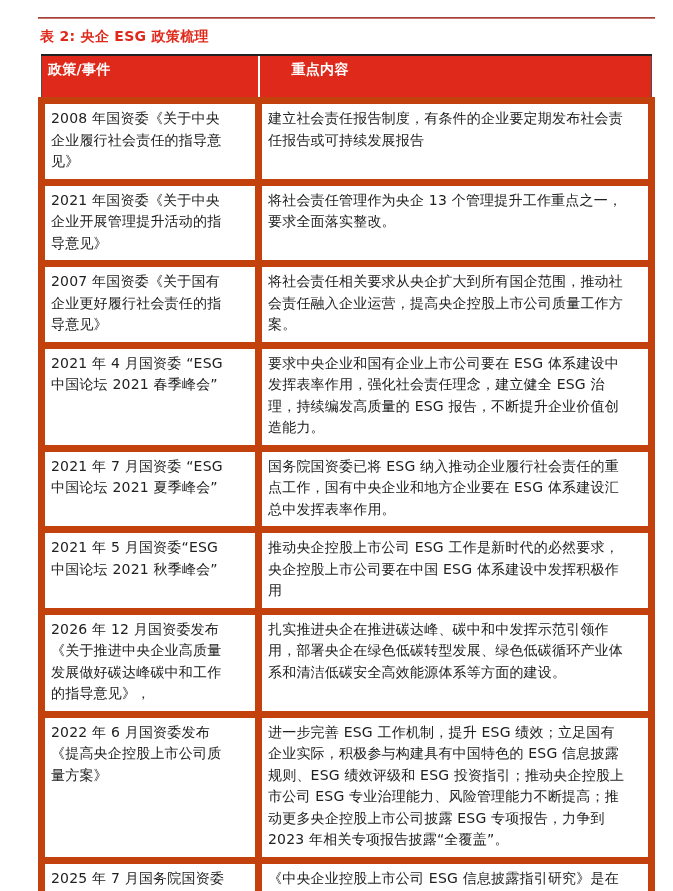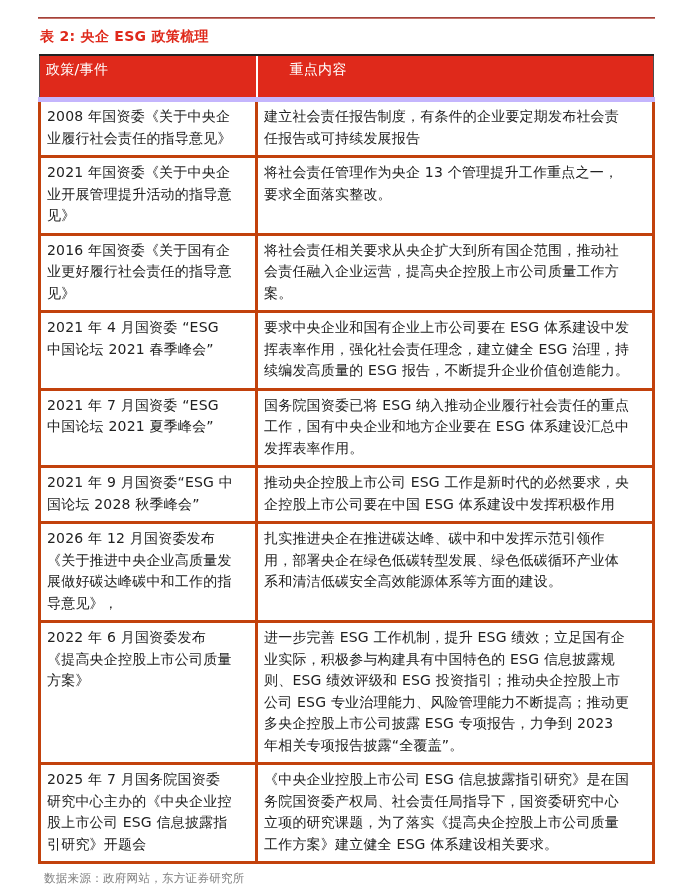--- a/index.html
+++ b/index.html
@@ -29,33 +29,33 @@
 
   table.policy-table {
     border-collapse: collapse;
     width: 617px;
     table-layout: fixed;
   }
   .policy-table th {
     background: #df291b;
     color: #ffffff;
     font-size: 14px;
-    font-weight: normal;
+    font-weight: bold;
     text-align: left;
     vertical-align: top;
     padding: 5px 7px 18px 6px;
     border-top: 2px solid #222222;
-    border-bottom: 5px solid #c4b5fd;
+    border-bottom: 2px solid #c4b5fd;
     letter-spacing: 0.3px;
   }
   .policy-table th.col-policy { width: 217px; border-left: 1px solid #4f4f4f; }
   .policy-table th.col-content { border-right: 1px solid #4f4f4f; border-left: 2px solid #ffffff; padding-left: 32px; }
 
   .policy-table td {
-    border: 3px solid #c2410c;
+    border: 7px solid #c2410c;
     vertical-align: top;
     font-size: 14px;
     line-height: 21.5px;
     color: #212121;
     padding: 4px 21px 6px 6px;
     letter-spacing: 0.2px;
     word-break: break-word;
   }
 
   .source-note {
@@ -83,33 +83,33 @@
       <tbody id="table-body">
           <tr>
             <td>2008 年国资委《关于中央企业履行社会责任的指导意见》</td>
             <td>建立社会责任报告制度，有条件的企业要定期发布社会责任报告或可持续发展报告</td>
           </tr>
           <tr>
             <td>2021 年国资委《关于中央企业开展管理提升活动的指导意见》</td>
             <td>将社会责任管理作为央企 13 个管理提升工作重点之一，要求全面落实整改。</td>
           </tr>
           <tr>
-            <td>2016 年国资委《关于国有企业更好履行社会责任的指导意见》</td>
+            <td>2007 年国资委《关于国有企业更好履行社会责任的指导意见》</td>
             <td>将社会责任相关要求从央企扩大到所有国企范围，推动社会责任融入企业运营，提高央企控股上市公司质量工作方案。</td>
           </tr>
           <tr>
             <td>2021 年 4 月国资委 “ESG 中国论坛 2021 春季峰会”</td>
             <td>要求中央企业和国有企业上市公司要在 ESG 体系建设中发挥表率作用，强化社会责任理念，建立健全 ESG 治理，持续编发高质量的 ESG 报告，不断提升企业价值创造能力。</td>
           </tr>
           <tr>
             <td>2021 年 7 月国资委 “ESG 中国论坛 2021 夏季峰会”</td>
             <td>国务院国资委已将 ESG 纳入推动企业履行社会责任的重点工作，国有中央企业和地方企业要在 ESG 体系建设汇总中发挥表率作用。</td>
           </tr>
           <tr>
-            <td>2021 年 9 月国资委“ESG 中国论坛 2028 秋季峰会”</td>
+            <td>2021 年 5 月国资委“ESG 中国论坛 2021 秋季峰会”</td>
             <td>推动央企控股上市公司 ESG 工作是新时代的必然要求，央企控股上市公司要在中国 ESG 体系建设中发挥积极作用</td>
           </tr>
           <tr>
             <td>2026 年 12 月国资委发布《关于推进中央企业高质量发展做好碳达峰碳中和工作的指导意见》，</td>
             <td>扎实推进央企在推进碳达峰、碳中和中发挥示范引领作用，部署央企在绿色低碳转型发展、绿色低碳循环产业体系和清洁低碳安全高效能源体系等方面的建设。</td>
           </tr>
           <tr>
             <td>2022 年 6 月国资委发布《提高央企控股上市公司质量方案》</td>
             <td>进一步完善 ESG 工作机制，提升 ESG 绩效；立足国有企业实际，积极参与构建具有中国特色的 ESG 信息披露规则、ESG 绩效评级和 ESG 投资指引；推动央企控股上市公司 ESG 专业治理能力、风险管理能力不断提高；推动更多央企控股上市公司披露 ESG 专项报告，力争到 2023 年相关专项报告披露“全覆盖”。</td>
           </tr>

